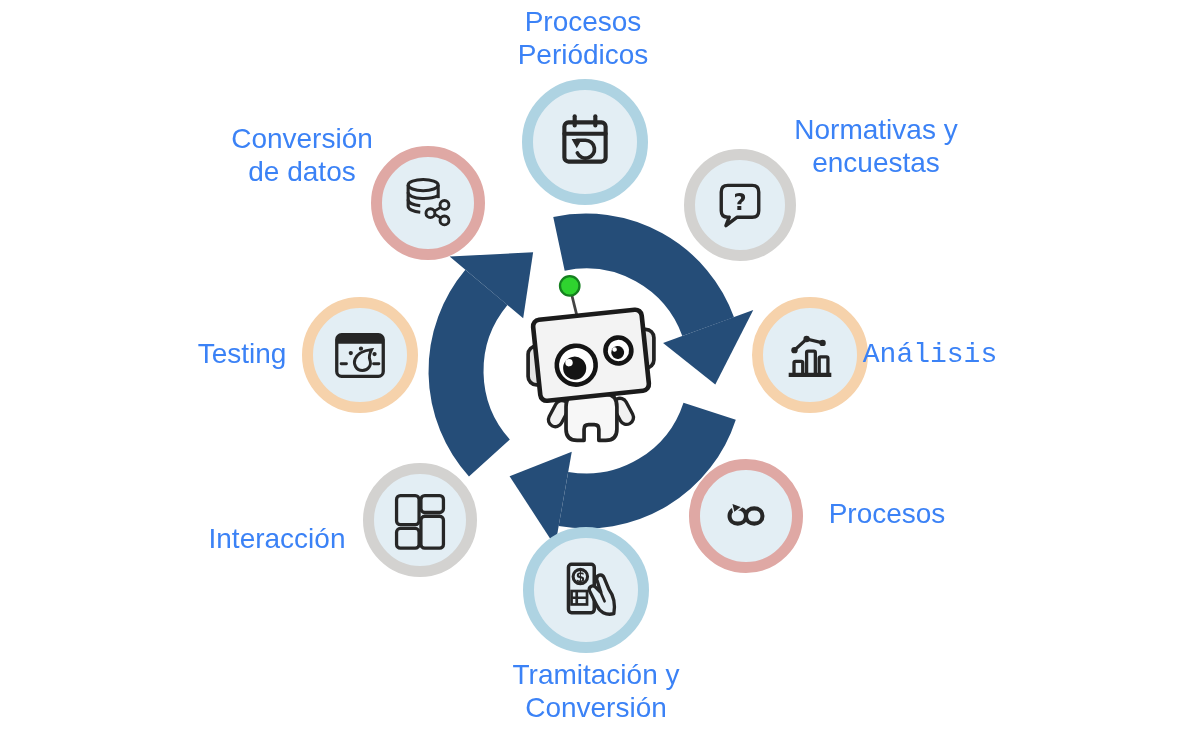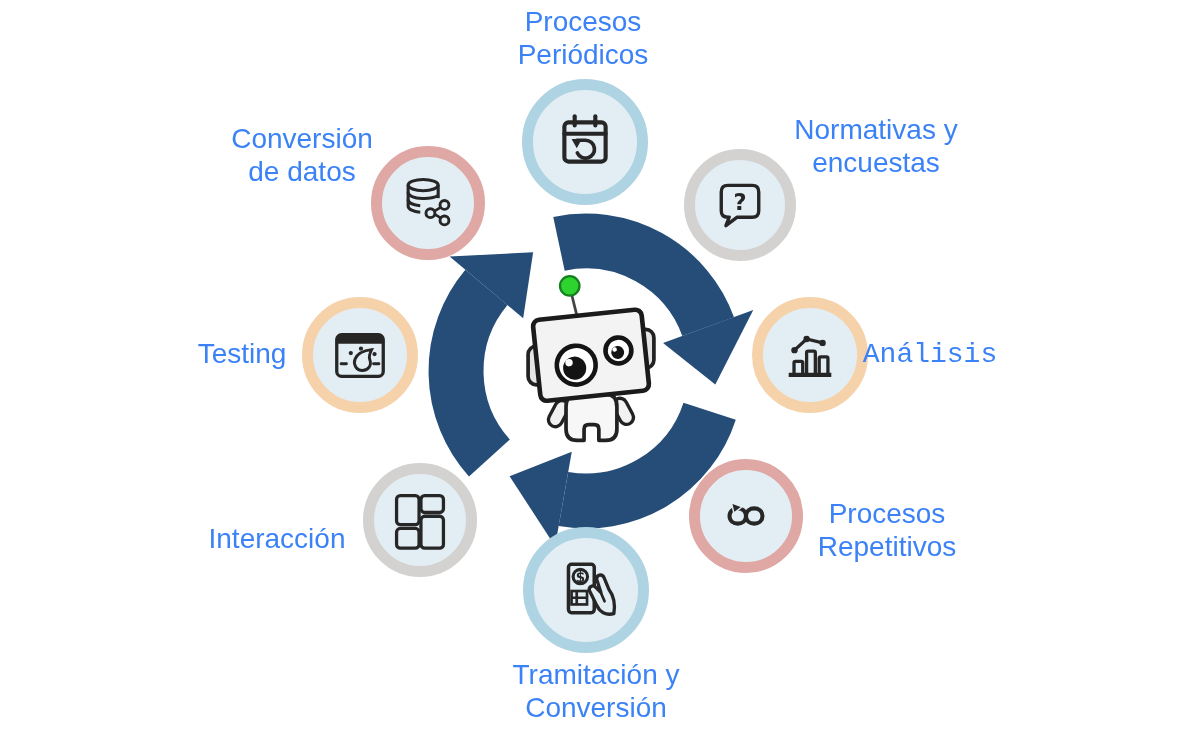--- a/index.html
+++ b/index.html
@@ -152,21 +152,20 @@
   </div>
   <div class="label" style="left:876px;top:113px;">
     <span>Normativas y</span><br>
     <span>encuestas</span>
   </div>
   <div class="label" style="left:930px;top:338px;font-family:Liberation Mono, monospace;">
     <span>Análisis</span>
   </div>
   <div class="label" style="left:887px;top:497px;">
     <span>Procesos</span><br>
-    <span>Repetitivos</span>
   </div>
   <div class="label" style="left:596px;top:658px;">
     <span>Tramitación y</span><br>
     <span>Conversión</span>
   </div>
   <div class="label" style="left:277px;top:490px;margin-top:32px;">
     <span>Interacción</span><br>
   </div>
   <div class="label" style="left:242px;top:337px;">
     <span>Testing</span>

